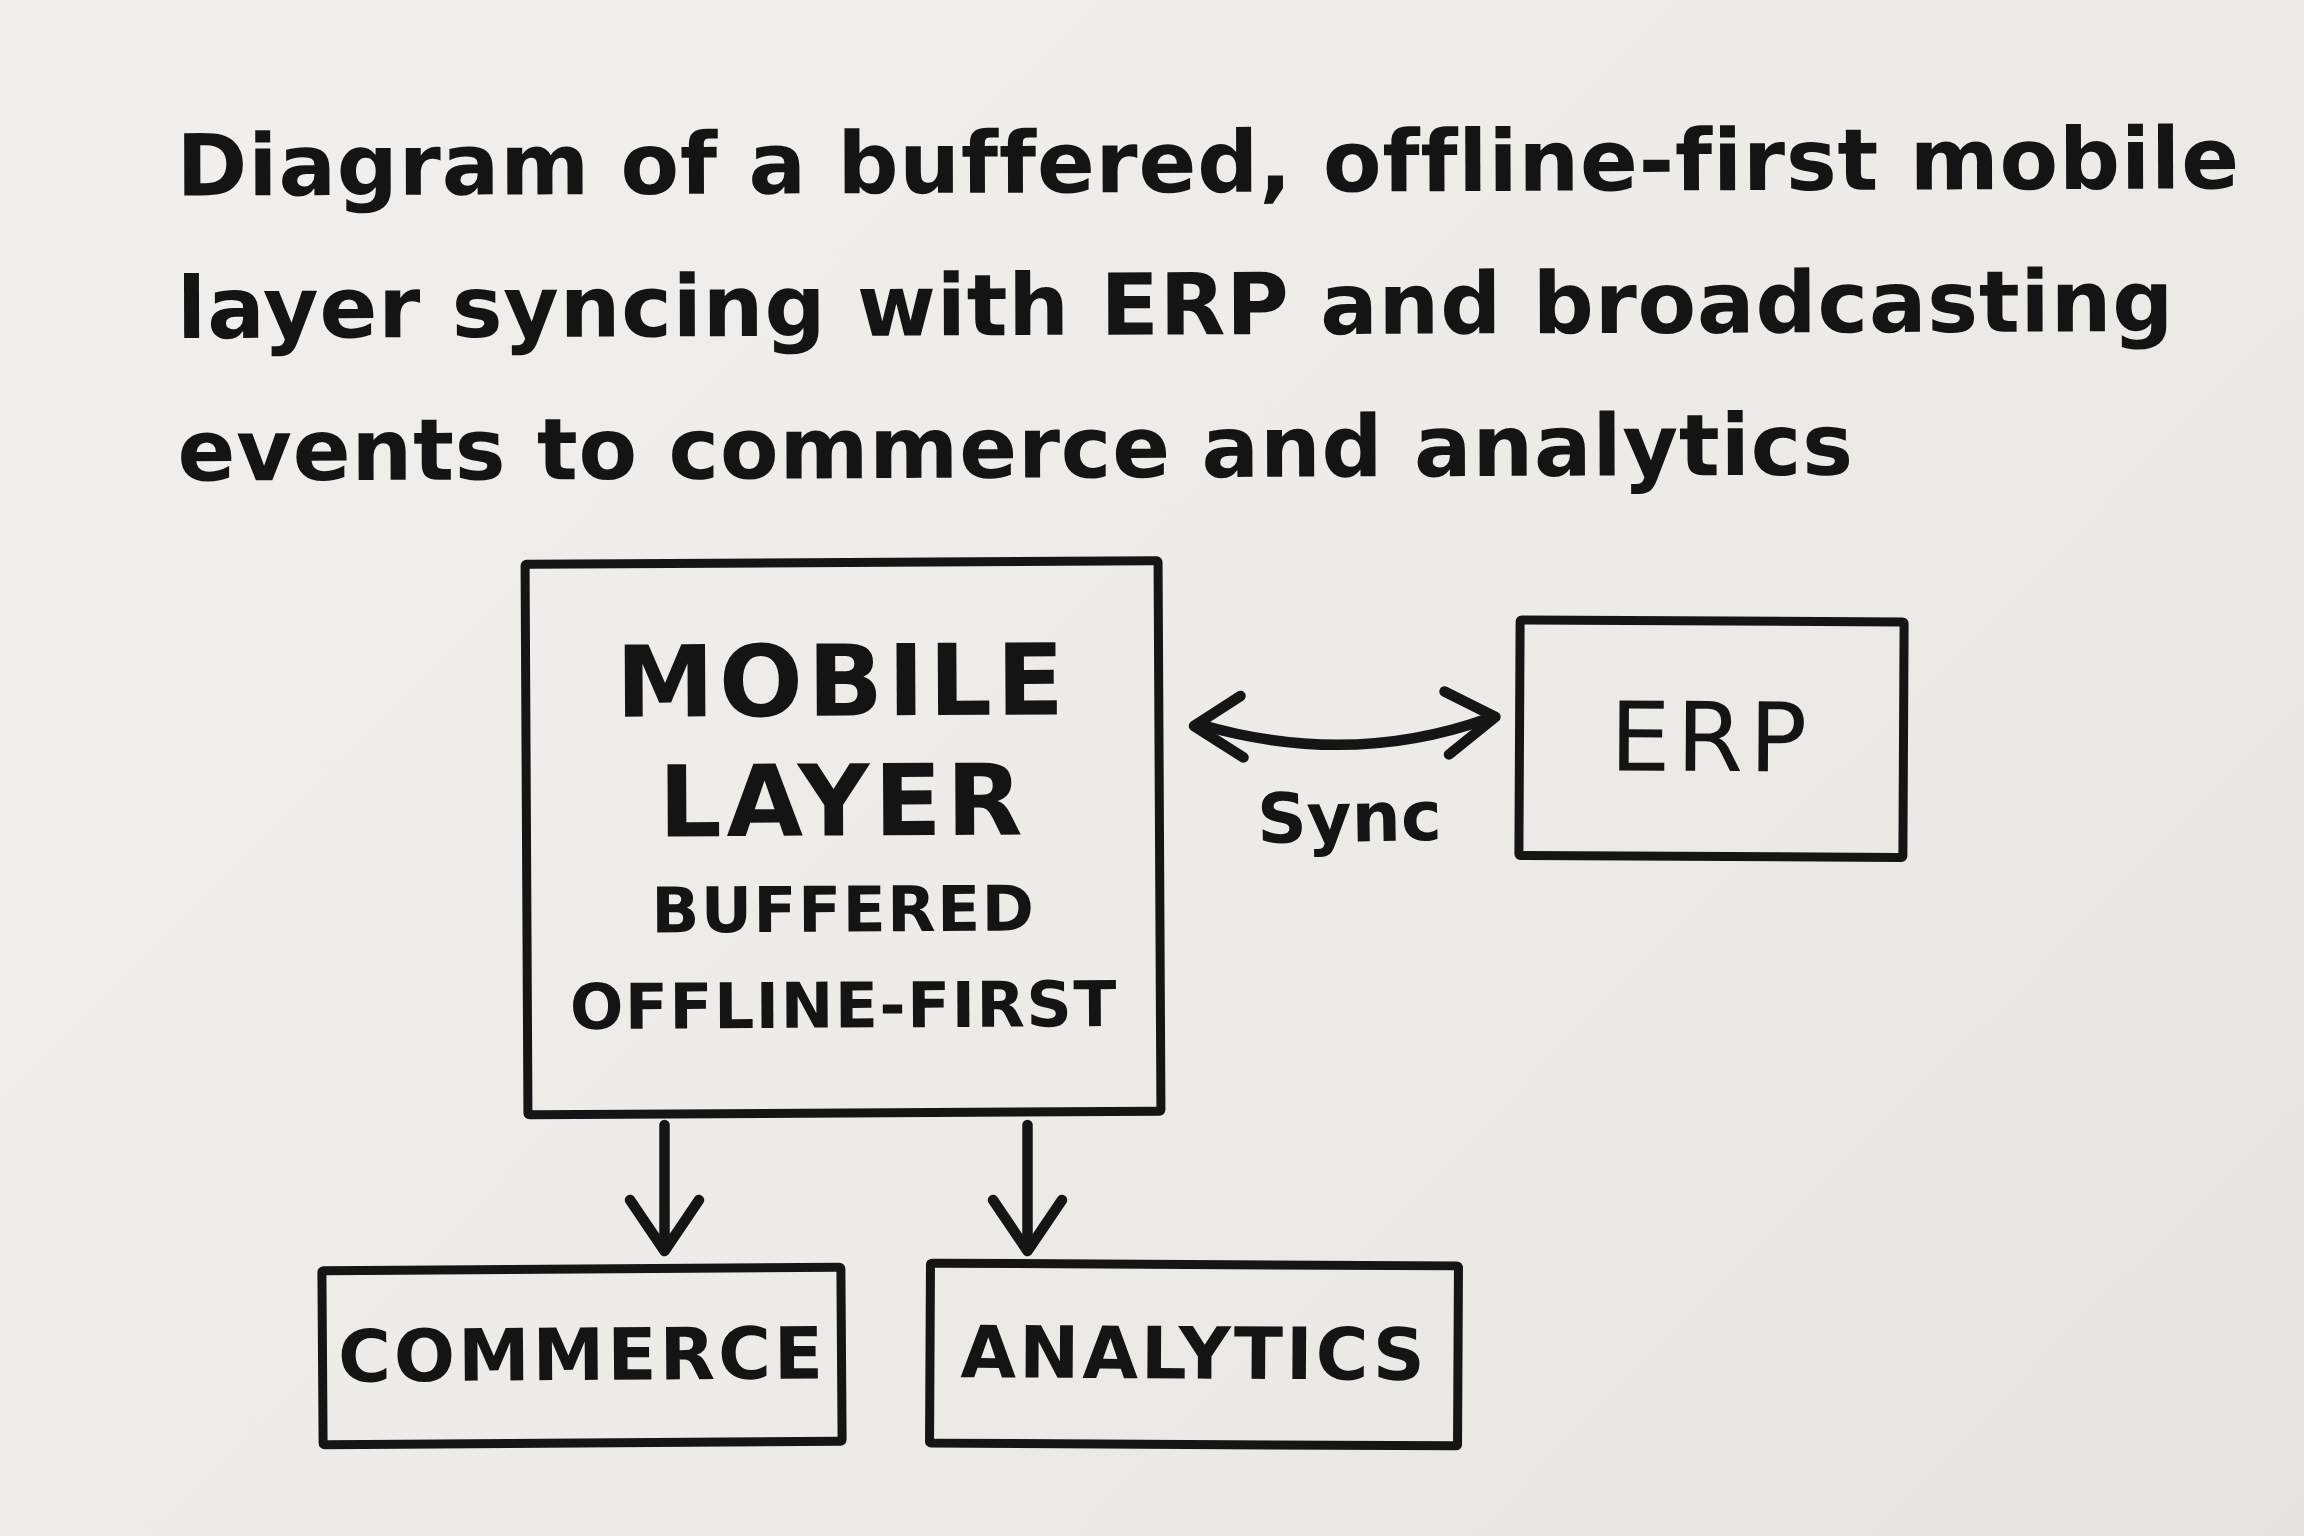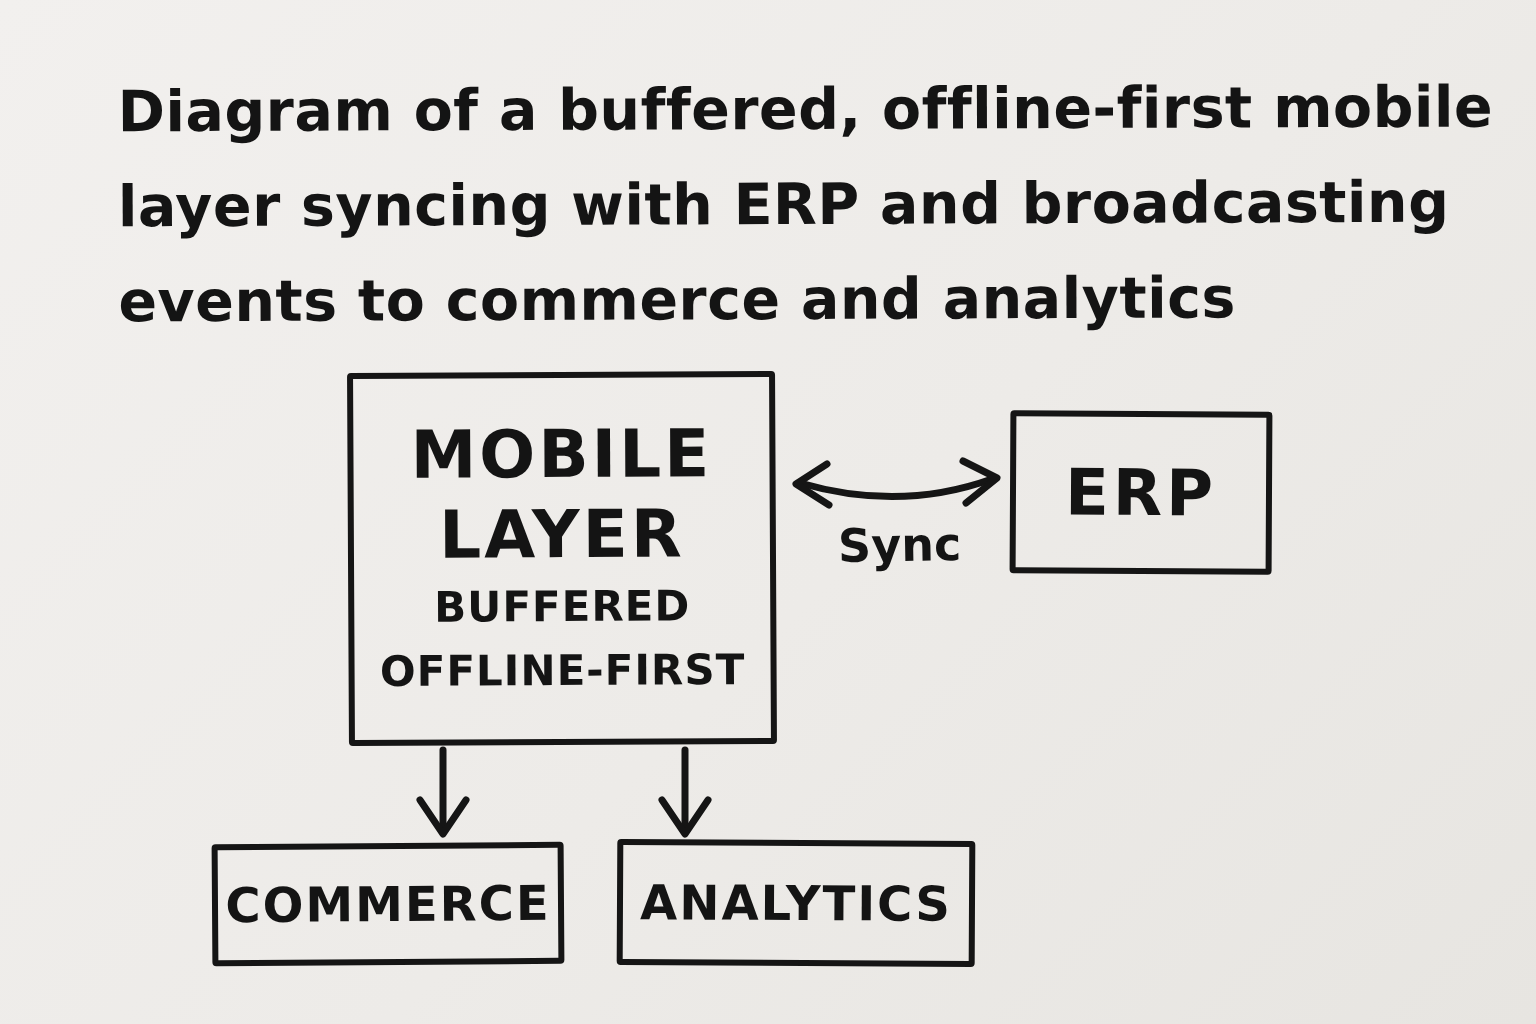--- a/index.html
+++ b/index.html
@@ -65,21 +65,21 @@
 
   .box-erp {
     left: 1010px;
     top: 411px;
     width: 262px;
     height: 163px;
     transform: rotate(0.3deg);
   }
   .box-erp .label {
     font-size: 64px;
-    font-weight: 700;
+    font-weight: 400;
     letter-spacing: 4px;
   }
 
   .box-commerce {
     left: 212px;
     top: 843px;
     width: 352px;
     height: 122px;
     transform: rotate(-0.4deg);
   }

